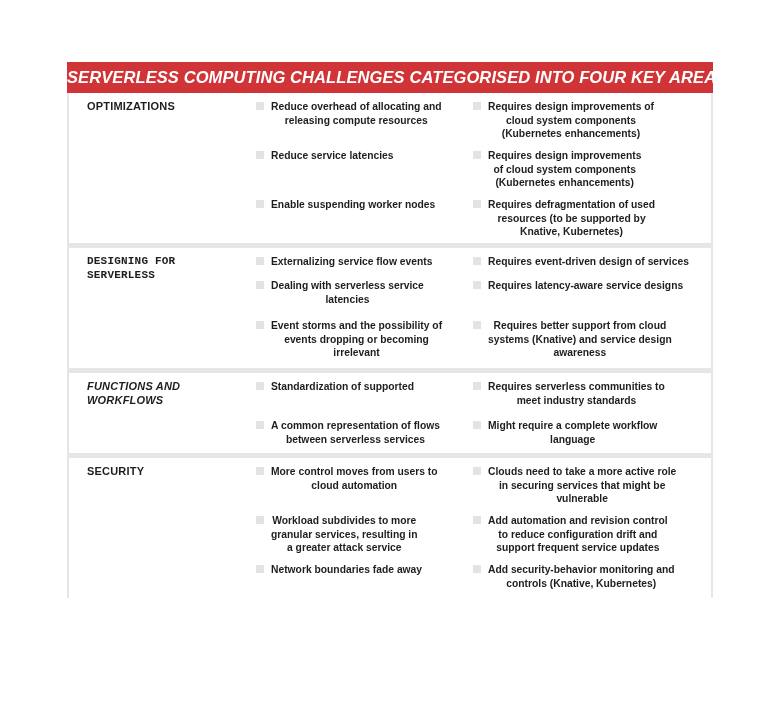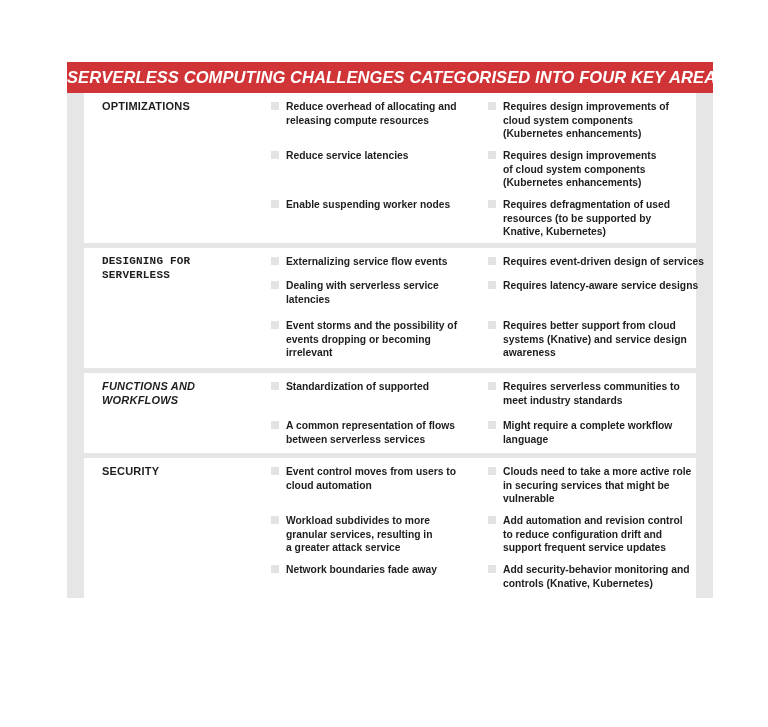--- a/index.html
+++ b/index.html
@@ -33,21 +33,21 @@
       letter-spacing: 0.2px;
     }
     .col-header span { position: absolute; top: 8px; }
     .col-header .h-area { left: 21px; }
     .col-header .h-chal { left: 205px; }
     .col-header .h-meet { left: 422px; }
 
     .section {
       position: relative;
       background: #ffffff;
-      margin: 0 17px;
+      margin: 0 2px;
       padding-left: 25px;
     }
     .section + .section { margin-top: 5px; }
     .section:first-of-type { margin-top: 0; }
 
     .area-label {
       position: absolute;
       left: 18px;
       top: 7px;
       width: 150px;
@@ -64,21 +64,21 @@
       font-weight: bold;
       line-height: 13.5px;
       color: #1e1e1e;
     }
     .cell .bullet {
       position: absolute;
       left: 0; top: 2px;
       width: 8px; height: 8px;
       background: #e3e3e3;
     }
-    .cell .txt { position: absolute; left: 15px; top: 0; white-space: pre-line; }
+    .cell .txt { position: absolute; left: 15px; top: 0; white-space: pre-line; text-align: center; }
     .cell.ch { left: 187px; width: 215px; }
     .cell.mt { left: 404px; width: 240px; }
 
     .footer {
       height: 31px;
       background: #e6e6e6;
       position: relative;
       margin-top: 0;
     }
     .footer .src {
@@ -203,21 +203,21 @@
 language</span>
       </div>
     </div>
   </div>
 
   <div class="section" style="height:140px;">
     <div class="area-label" style="white-space:pre-line;">SECURITY</div>
     <div class="item-row" style="top:7px;">
       <div class="cell ch">
         <span class="bullet"></span>
-        <span class="txt">Event control moves from users to
+        <span class="txt">More control moves from users to
 cloud automation</span>
       </div>
       <div class="cell mt">
         <span class="bullet"></span>
         <span class="txt">Clouds need to take a more active role
 in securing services that might be
 vulnerable</span>
       </div>
     </div>
     <div class="item-row" style="top:56px;">

